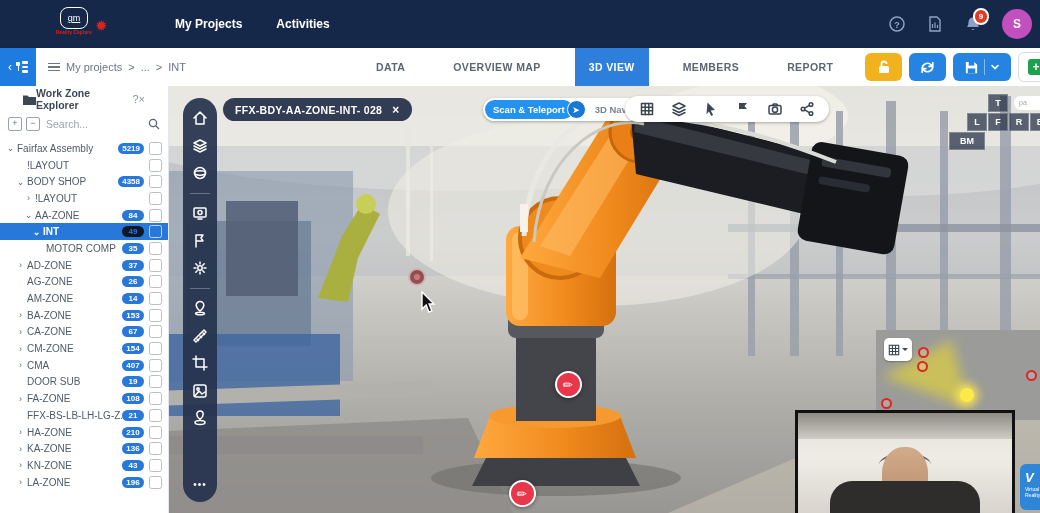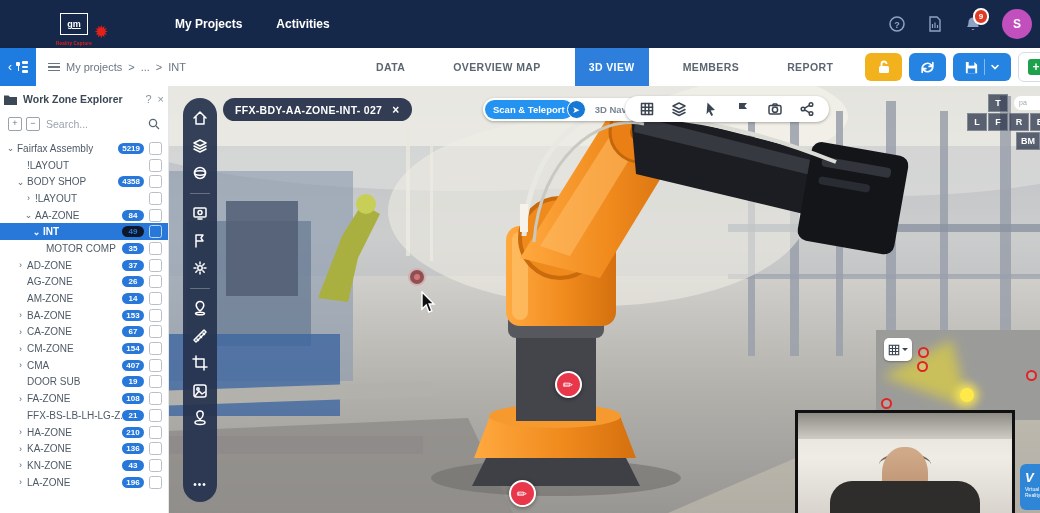--- a/index.html
+++ b/index.html
@@ -1,20 +1,20 @@
 <!DOCTYPE html>
 <html><head>
 <meta charset="utf-8">
 <style>
   html,body{margin:0;padding:0;background:#000;}
   #app{position:relative;width:1040px;height:513px;overflow:hidden;font-family:"Liberation Sans",sans-serif;background:#fff;}
   
   .topnav{position:absolute;left:0;top:0;width:1040px;height:48px;background:#16284a;display:flex;align-items:center;}
   .brand{position:absolute;left:44px;top:7px;width:60px;text-align:center;}
-  .gm-box{position:relative;width:26px;height:20px;margin:6px auto;border:1.5px solid #fff;border-radius:0;color:#fff;font-size:9px;font-weight:bold;line-height:20px;}
+  .gm-box{position:relative;width:26px;height:20px;margin:0 auto;border:1.5px solid #fff;border-radius:8px;color:#fff;font-size:9px;font-weight:normal;line-height:20px;}
   .gm-box u{text-decoration:underline;}
   .gm-star{position:absolute;left:34px;top:10px;color:#e32119;font-size:15px;line-height:15px;}
   .brand-caption{margin-top:1px;font-size:4.5px;color:#e32119;font-weight:bold;letter-spacing:.2px;white-space:nowrap;}
   .topmenu{position:absolute;left:175px;top:0;height:48px;display:flex;align-items:center;gap:34px;}
   .topmenu-item{color:#fff;font-size:12px;font-weight:600;cursor:pointer;}
   .topicons{position:absolute;right:8px;top:0;height:48px;display:flex;align-items:center;gap:20px;}
   .ticon{width:18px;height:18px;position:relative;color:#8fa2c4;}
   .ticon svg{display:block;}
   .note-sq{width:15px;height:15px;background:#fff;border-radius:3px;position:relative;}
   .note-sq:after{content:"";position:absolute;right:0;bottom:0;border:3px solid #16284a;border-top-color:transparent;border-left-color:transparent;}
@@ -34,21 +34,21 @@
   .bar2-actions{position:absolute;right:0;top:0;height:38px;display:flex;align-items:center;gap:7px;padding-right:0;}
   .abtn{height:28px;border-radius:6px;display:flex;align-items:center;justify-content:center;cursor:pointer;}
   .abtn.lock{width:37px;background:#f2b21d;}
   .abtn.sync{width:37px;background:#2583e2;}
   .abtn.split{width:58px;background:#2583e2;}
   .split-sep{width:1px;height:16px;background:rgba(255,255,255,.45);margin:0 5px;}
   .abtn.add{width:34px;background:#fff;border:1px solid #d8dce1;margin-right:-14px;}
   .add-sq{width:16px;height:16px;background:#1da14d;border-radius:3px;color:#fff;font-size:12px;line-height:16px;text-align:center;font-weight:bold;}
   
   .sidebar{position:absolute;left:0;top:86px;width:168px;height:427px;background:#fff;border-right:1px solid #e3e6ea;z-index:5;}
-  .sb-head{height:26px;display:flex;align-items:center;gap:6px;padding:0 4px;color:#3d4856;}
+  .sb-head{height:26px;display:flex;align-items:center;padding:0 23px;color:#3d4856;}
   .sb-title{flex:1;font-size:10.5px;font-weight:600;color:#3d4856;}
   .sb-help,.sb-close{color:#8a939e;font-size:11px;cursor:pointer;}
   .sb-search{height:24px;display:flex;align-items:center;gap:4px;padding:0 8px;}
   .xc-btn{width:12px;height:12px;border:1px solid #9aa3ad;border-radius:2px;color:#6b7480;font-size:9px;line-height:10px;text-align:center;cursor:pointer;background:#fff;}
   .sb-search input{flex:1;border:none;outline:none;font-size:10.5px;color:#444;min-width:0;padding:0 2px;font-family:"Liberation Sans",sans-serif;}
   .sb-search input::placeholder{color:#9aa3ad;}
   .tree{margin-top:4px;}
   .trow{height:16.7px;display:flex;align-items:center;padding-right:6px;cursor:pointer;}
   .chev{width:13px;font-size:9px;color:#5b6671;text-align:center;flex:none;}
   .tlabel{font-size:10px;color:#4e5a66;white-space:nowrap;overflow:hidden;flex:1;}
@@ -526,21 +526,21 @@
       <span class="vicon">
           <svg viewBox="0 0 16 16" width="16" height="16">
             <path d="M8 1a3.2 3.2 0 0 1 3.2 3.2C11.2 6.8 8 9.5 8 9.5S4.8 6.8 4.8 4.2A3.2 3.2 0 0 1 8 1Z"></path>
             <ellipse cx="8" cy="12.5" rx="5" ry="2"></ellipse>
           </svg>
         </span>
       <span class="vmore">•••</span>
     </div>
 
     <div class="tagpill">
-      <span>FFX-BDY-AA-ZONE-INT- 027</span>
+      <span>FFX-BDY-AA-ZONE-INT- 028</span>
       <span class="tag-close">×</span>
     </div>
 
     <div class="navtoggle">
       <span class="nt-active">Scan &amp; Teleport</span>
       <span class="nt-knob">➤</span>
       <span class="nt-inactive">3D Navi</span>
     </div>
 
     <div class="iconpill">
@@ -580,21 +580,21 @@
             <path d="M5.7 7.2 10.3 4.4M5.7 8.9l4.6 2.7"></path>
           </svg>
         </span>
     </div>
 
     <div class="vc" style="left:820px;top:8px">T</div>
     <div class="vc" style="left:799px;top:27px">L</div>
     <div class="vc" style="left:820px;top:27px">F</div>
     <div class="vc" style="left:841px;top:27px">R</div>
     <div class="vc" style="left:862px;top:27px">B</div>
-    <div class="vc" style="left:848px;top:46px;width:24px">BM</div>
+    <div class="vc" style="left:781px;top:46px;width:36px">BM</div>
     <div class="vc-pill">pa</div>
 
     <div class="waypoint" style="left:240px;top:182px"></div>
     <div class="pencil-marker" style="left:387px;top:285px">
         <span>✎</span>
       </div>
     <div class="pencil-marker" style="left:341px;top:394px">
         <span>✎</span>
       </div>
 

